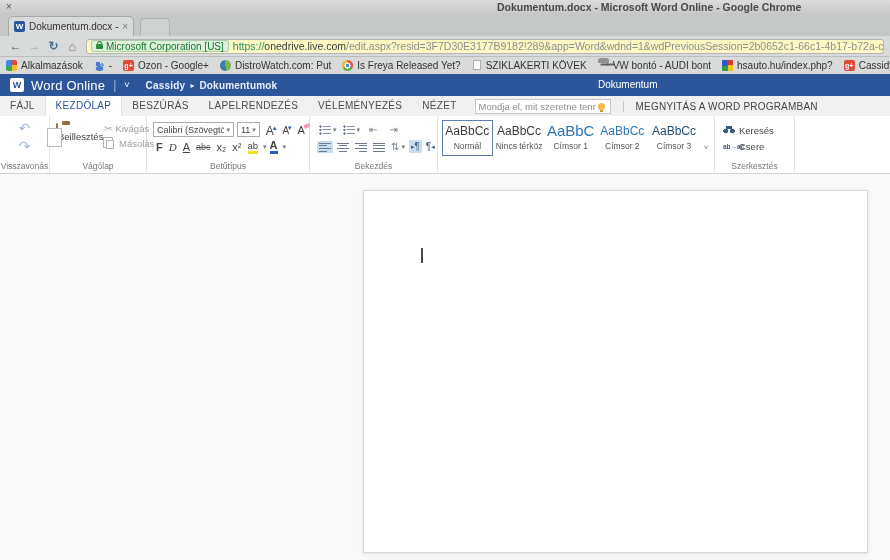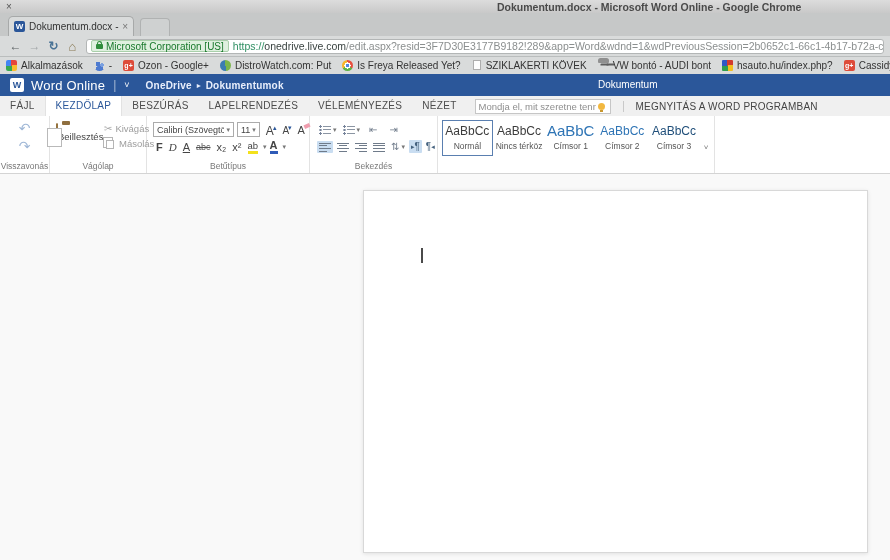--- a/index.html
+++ b/index.html
@@ -25,21 +25,21 @@
   .newtab { position:absolute; left:140px; top:5px; width:30px; height:18px; background:#cfd1d1;
     border-radius:4px 4px 0 0; border:1px solid #b0b2b2; border-bottom:none; }
 
   
   .toolbar { position:absolute; top:36px; left:0; right:0; height:21px; background:#d9dbdb;
     border-bottom:1px solid #babdbd; display:flex; align-items:center; padding:0 6px; }
   .nav-btn { width:19px; text-align:center; font-size:12px; font-weight:700; color:#595e60; flex:none; }
   .nav-btn.disabled { color:#a3a8aa; }
   .nav-btn.reload { color:#4a7396; }
   .nav-btn.home { color:#8a7a55; font-size:13px; }
-  .omnibox { flex:1; height:15px; background:#ffffff; border:1px solid #b3b6b6; border-radius:3px;
+  .omnibox { flex:1; height:15px; background:#fef9c3; border:1px solid #b3b6b6; border-radius:3px;
     display:flex; align-items:center; padding:0 4px; overflow:hidden; margin-left:4px; }
   .ev-chip { display:flex; align-items:center; background:#dff0df; border:1px solid #a9cfaa;
     border-radius:2px; padding:0 4px; height:12px; flex:none; }
   .lock { width:7px; height:5px; background:#2f8d3c; border-radius:1px; position:relative; margin-right:3px; }
   .lock::before { content:""; position:absolute; top:-3px; left:1px; width:3px; height:3px;
     border:1.3px solid #2f8d3c; border-bottom:none; border-radius:3px 3px 0 0; }
   .ev-text { font-size:10px; color:#19792c; white-space:nowrap; }
   .url { font-size:10.5px; white-space:nowrap; margin-left:4px; }
   .url .scheme { color:#2f8f63; }
   .url .host { color:#38413f; }
@@ -269,21 +269,21 @@
       <span class="bm-label">Cassidy James - Googl</span>
     </div>
 
   </div>
 
   <div class="wo-blue">
     <span class="wlogo">W</span>
     <span class="wo-app">Word Online</span>
     <span class="wo-div">|</span>
     <span class="wo-chevron">˅</span>
-    <span class="crumb">OneDrive</span>
+    <span class="crumb">Cassidy</span>
     <span class="crumb-sep">▸</span>
     <span class="crumb">Dokumentumok</span>
     <span class="wo-docname">Dokumentum</span>
   </div>
 
   <div class="rtabs">
     <span class="rtab">FÁJL</span>
     <span class="rtab active">KEZDŐLAP</span>
     <span class="rtab">BESZÚRÁS</span>
     <span class="rtab">LAPELRENDEZÉS</span>
@@ -424,20 +424,33 @@
           <div class="chip-name">Címsor 2</div>
         </div>
         <div class="chip">
           <div class="chip-sample cs-h3">AaBbCc</div>
           <div class="chip-name">Címsor 3</div>
         </div>
         <div class="gallery-more">˅</div>
       </div>
     </div>
 
+    <div class="grp g-edit">
+      <div class="edit-rows">
+        <div class="erow">
+          <span class="ic-bino"></span>
+          <span>Keresés</span>
+        </div>
+        <div class="erow">
+          <span class="ic-replace">ab→ac</span>
+          <span>Csere</span>
+        </div>
+      </div>
+      <div class="grp-label">Szerkesztés</div>
+    </div>
 
     <div class="grp g-rest"></div>
   </div>
 
   <div class="canvas">
     <div class="page">
       <div class="caret"></div>
     </div>
   </div>
 

